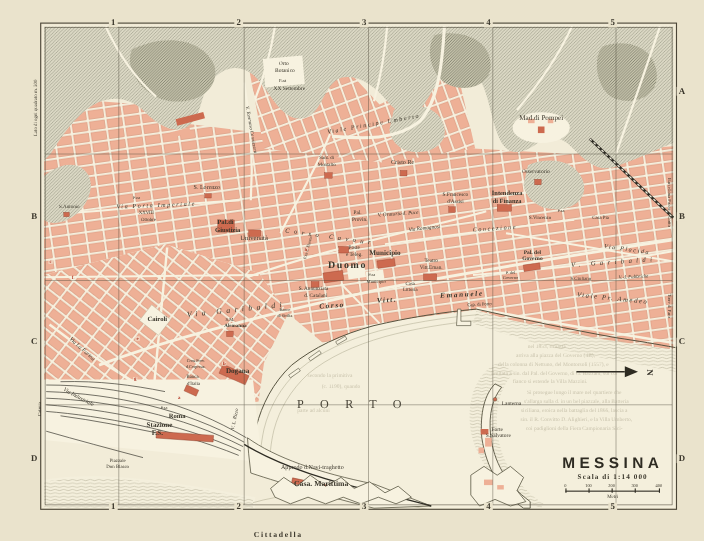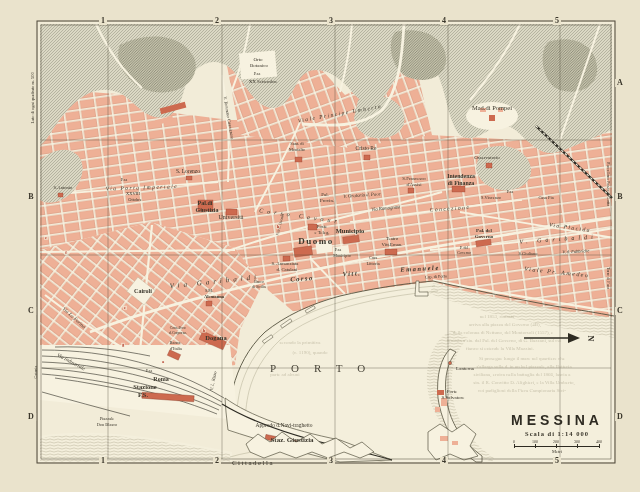--- a/index.html
+++ b/index.html
@@ -306,22 +306,22 @@
       <span class="lb " style="left: 175px; top: 343px; font-size: 4.4px; transform: translate(-50%, -50%) rotate(0deg);">Banca</span>
       <span class="lb " style="left: 176px; top: 349px; font-size: 4.4px; transform: translate(-50%, -50%) rotate(0deg);">d'Italia</span>
       <span class="lb b" style="left: 216px; top: 338px; font-size: 6.5px; transform: translate(-50%, -50%) rotate(0deg);">Dogana</span>
       <span class="lb " style="left: 149px; top: 371px; font-size: 4px; transform: translate(-50%, -50%) rotate(0deg);">P.za</span>
       <span class="lb b" style="left: 161px; top: 379px; font-size: 6px; transform: translate(-50%, -50%) rotate(0deg);">Roma</span>
       <span class="lb b" style="left: 145px; top: 387px; font-size: 6.5px; transform: translate(-50%, -50%) rotate(0deg);">Stazione</span>
       <span class="lb b" style="left: 143px; top: 395px; font-size: 6.5px; transform: translate(-50%, -50%) rotate(0deg);">F.S.</span>
       <span class="lb " style="left: 107px; top: 419px; font-size: 4.4px; transform: translate(-50%, -50%) rotate(0deg);">Piazzale</span>
       <span class="lb " style="left: 107px; top: 425px; font-size: 4.4px; transform: translate(-50%, -50%) rotate(0deg);">Don Blasco</span>
       <span class="lb " style="left: 284px; top: 426px; font-size: 5.5px; transform: translate(-50%, -50%) rotate(0deg);">Approdo d.Navi-traghetto</span>
-      <span class="lb b" style="left: 292px; top: 440px; font-size: 7px; transform: translate(-50%, -50%) rotate(0deg);">Staz. Giustizia</span>
-      <span class="lb sp1" style="left: 253px; top: 463px; font-size: 7px; transform: translate(-50%, -50%) rotate(0deg);">Cittadella</span>
+      <span class="lb b" style="left: 292px; top: 440px; font-size: 7px; transform: translate(-50%, -50%) rotate(0deg);">Casa. Marittima</span>
+      <span class="lb sp1" style="left: 253px; top: 487px; font-size: 7px; transform: translate(-50%, -50%) rotate(0deg); font-weight: bold;">Cittadella</span>
       <span class="lb porto" style="left: 325px; top: 368px; font-size: 11px; transform: translate(-50%, -50%) rotate(0deg);">PORTO</span>
       <span class="lb " style="left: 465px; top: 368px; font-size: 5px; transform: translate(-50%, -50%) rotate(0deg);">Lanterna</span>
       <span class="lb " style="left: 452px; top: 391px; font-size: 5px; transform: translate(-50%, -50%) rotate(0deg);">Forte</span>
       <span class="lb " style="left: 453px; top: 397px; font-size: 5px; transform: translate(-50%, -50%) rotate(0deg);">S.Salvatore</span>
       <span class="lb red" style="left: 46px; top: 238px; font-size: 4.4px; transform: translate(-50%, -50%) rotate(0deg);">c</span>
       <span class="lb red" style="left: 66px; top: 253px; font-size: 4.4px; transform: translate(-50%, -50%) rotate(0deg);">f</span>
       <span class="lb red" style="left: 125px; top: 308px; font-size: 4.4px; transform: translate(-50%, -50%) rotate(0deg);">e</span>
       <span class="lb red" style="left: 123px; top: 345px; font-size: 4.4px; transform: translate(-50%, -50%) rotate(0deg);">g</span>
       <span class="lb red" style="left: 163px; top: 362px; font-size: 4.4px; transform: translate(-50%, -50%) rotate(0deg);">a</span>
       <span class="lb red" style="left: 204px; top: 331px; font-size: 4.4px; transform: translate(-50%, -50%) rotate(0deg);">b</span>

